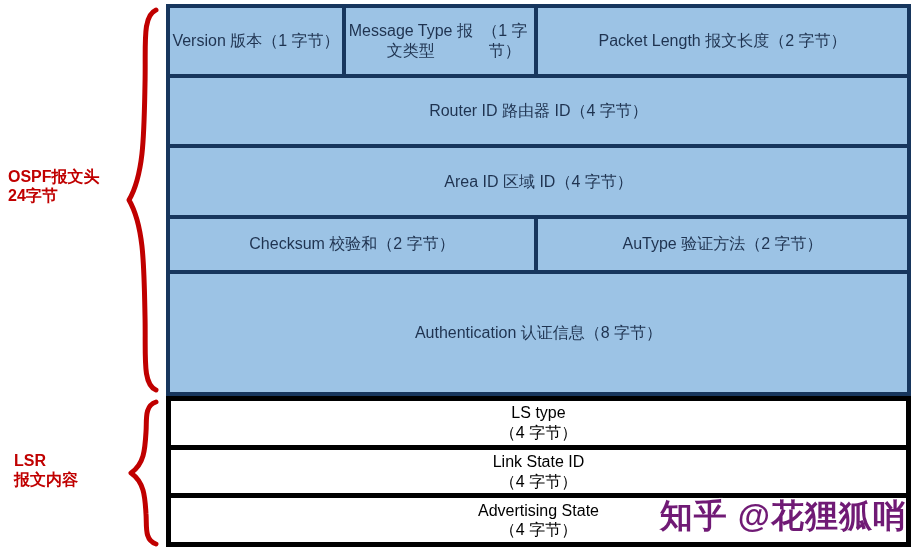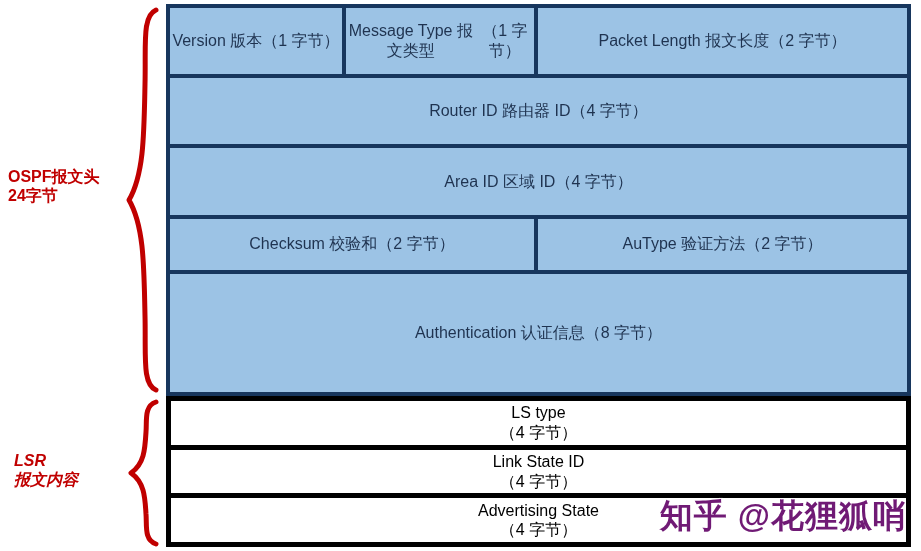--- a/index.html
+++ b/index.html
@@ -36,21 +36,20 @@
   }
   #label-header {
     left: 8px;
     top: 168px;
     width: 120px;
   }
   #label-lsr {
     left: 14px;
     top: 452px;
     width: 120px;
-    font-style: italic;
   }
 
   .brace-svg {
     position: absolute;
   }
   #brace-header { left: 124px; top: 4px; }
   #brace-lsr    { left: 126px; top: 398px; }
 
   
   #ospf-header-block {

